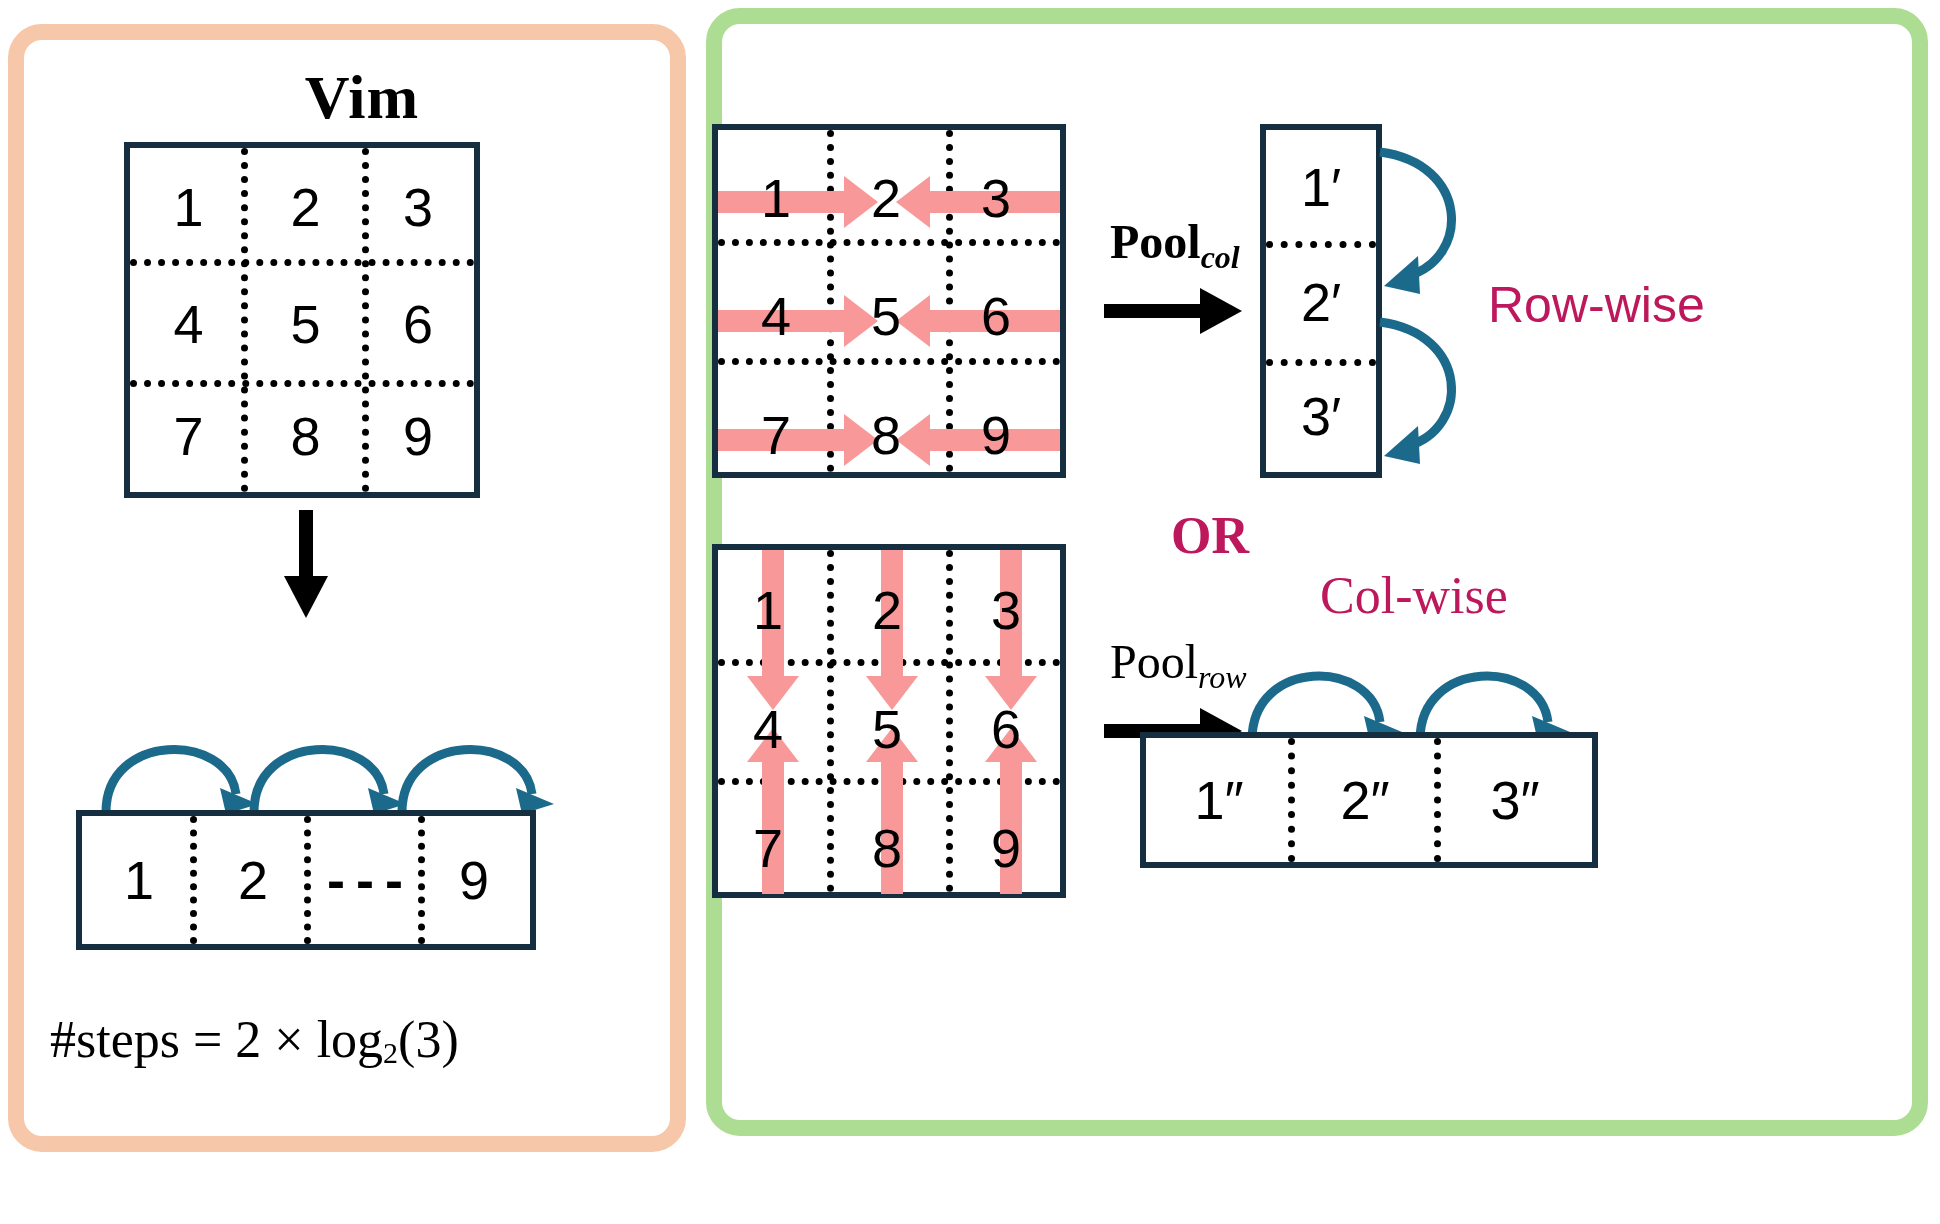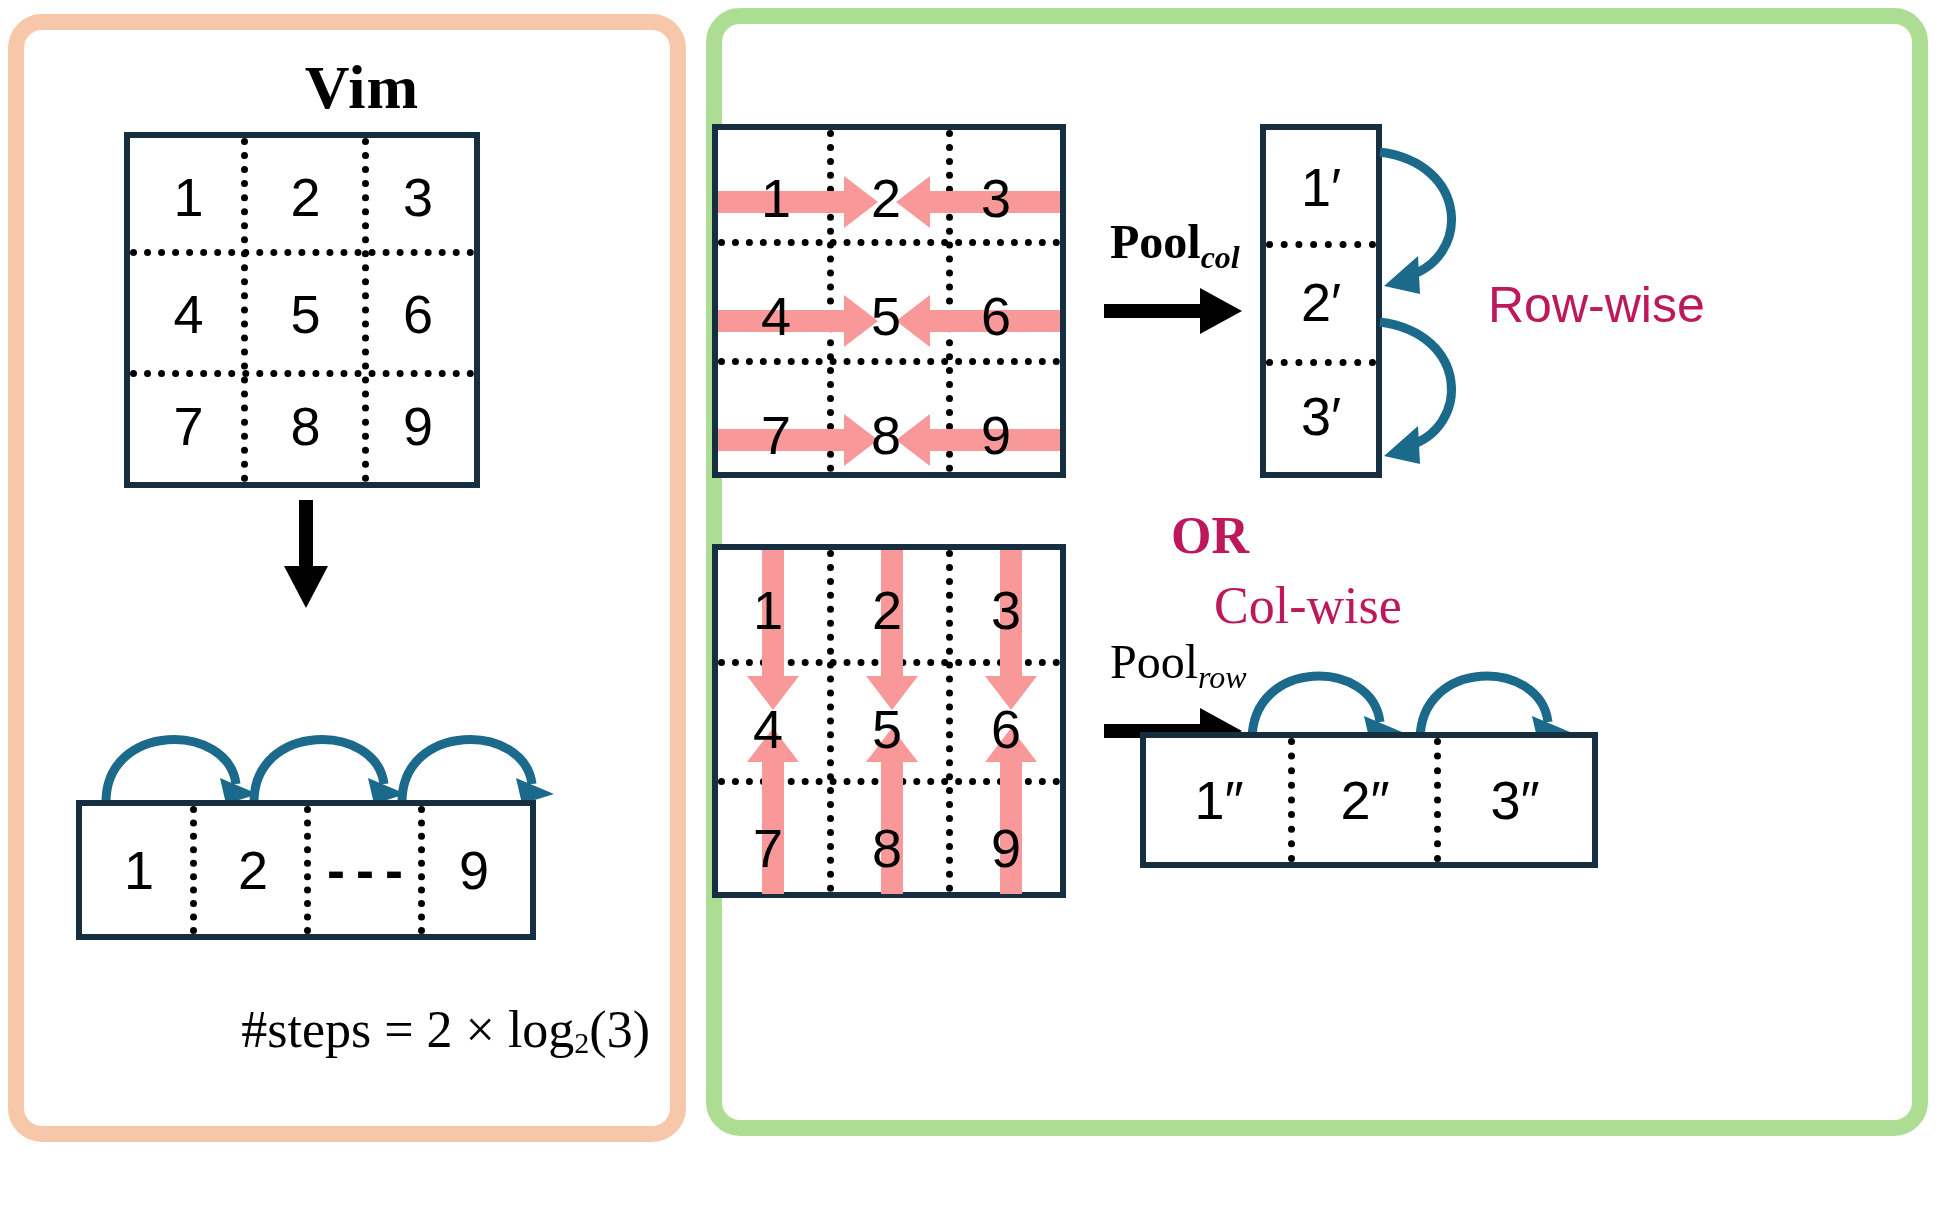--- a/index.html
+++ b/index.html
@@ -1,21 +1,21 @@
 <!DOCTYPE html>
 <html><head>
 <meta charset="utf-8">
 <style>
   html,body{margin:0;padding:0;background:#ffffff;}
   body{width:1940px;height:1224px;position:relative;overflow:hidden;
        font-family:"Liberation Serif",serif;}
 
   
   .panel{position:absolute;border-radius:34px;background:#ffffff;box-sizing:border-box;}
-  #vim-panel{left:8px;top:14px;width:678px;height:1128px;border:16px solid #F6C7A8;}
+  #vim-panel{left:8px;top:24px;width:678px;height:1128px;border:16px solid #F6C7A8;}
   #fastvim-panel{left:706px;top:8px;width:1222px;height:1128px;border:16px solid #ADDD92;}
 
   .panel-title{position:absolute;text-align:center;font-weight:bold;
                font-family:"Liberation Serif",serif;color:#000;}
   #vim-title{left:8px;top:22px;width:660px;font-size:62px;letter-spacing:1px;}
   #fastvim-title{left:8px;top:22px;width:1200px;font-size:62px;letter-spacing:1px;}
 
   
   .gridbox{position:absolute;box-sizing:border-box;border:6px solid #152F40;background:#fff;}
   .vline{position:absolute;top:0;bottom:0;width:0;border-left:7px dotted #000;}
@@ -94,21 +94,21 @@
   <div class="gridbox" style="left:52px;top:770px;width:460px;height:140px;">
     <div class="vline" style="left:108px;"></div>
     <div class="vline" style="left:222px;"></div>
     <div class="vline" style="left:336px;"></div>
     <div class="cell" style="left:0;top:0;width:114px;height:128px;">1</div>
     <div class="cell" style="left:114px;top:0;width:114px;height:128px;">2</div>
     <div class="cell" style="left:222px;top:0;width:120px;height:128px;font-weight:bold;letter-spacing:-2px;">- - -</div>
     <div class="cell" style="left:336px;top:0;width:112px;height:128px;">9</div>
   </div>
 
-  <div class="formula" style="left:26px;top:970px;width:600px;text-align:right;">
+  <div class="formula" style="left:26px;top:970px;width:600px;text-align:left;">
     <span>#steps = </span><span>2</span><span> × </span><span>log</span><sub>2</sub><span>(3)</span>
   </div>
 </div>
 
 <div class="panel" id="fastvim-panel">
 
   <div class="gridbox" style="left:-10px;top:100px;width:354px;height:354px;">
     <div class="vline" style="left:109px;"></div>
     <div class="vline" style="left:228px;"></div>
     <div class="hline" style="top:109px;"></div>
@@ -200,21 +200,21 @@
   </div>
 
   <div class="pool" style="left:388px;top:610px;">
     <span>Pool</span><i>row</i>
   </div>
   <svg style="left:382px;top:682px;width:140px;height:50px;" viewBox="0 0 140 50">
     <rect class="blk" x="0" y="18" width="100" height="14"></rect>
     <polygon class="blk" points="96,2 138,25 96,48"></polygon>
   </svg>
 
-  <div class="lbl" style="left:492px;top:542px;width:400px;font-size:52px;margin-top:10px;">Col-wise</div>
+  <div class="lbl" style="left:492px;top:542px;width:400px;text-align:center;font-size:52px;">Col-wise</div>
 
   <svg style="left:508px;top:612px;width:400px;height:110px;" viewBox="0 0 400 110">
     <path class="teal" d="M22,104 C22,22 142,22 150,86"></path>
     <polygon class="tealfill" points="134,80 172,96 140,106"></polygon>
     <path class="teal" d="M190,104 C190,22 310,22 318,86"></path>
     <polygon class="tealfill" points="302,80 340,96 308,106"></polygon>
   </svg>
 
   <div class="gridbox" style="left:418px;top:708px;width:458px;height:136px;">
     <div class="vline" style="left:142px;"></div>

